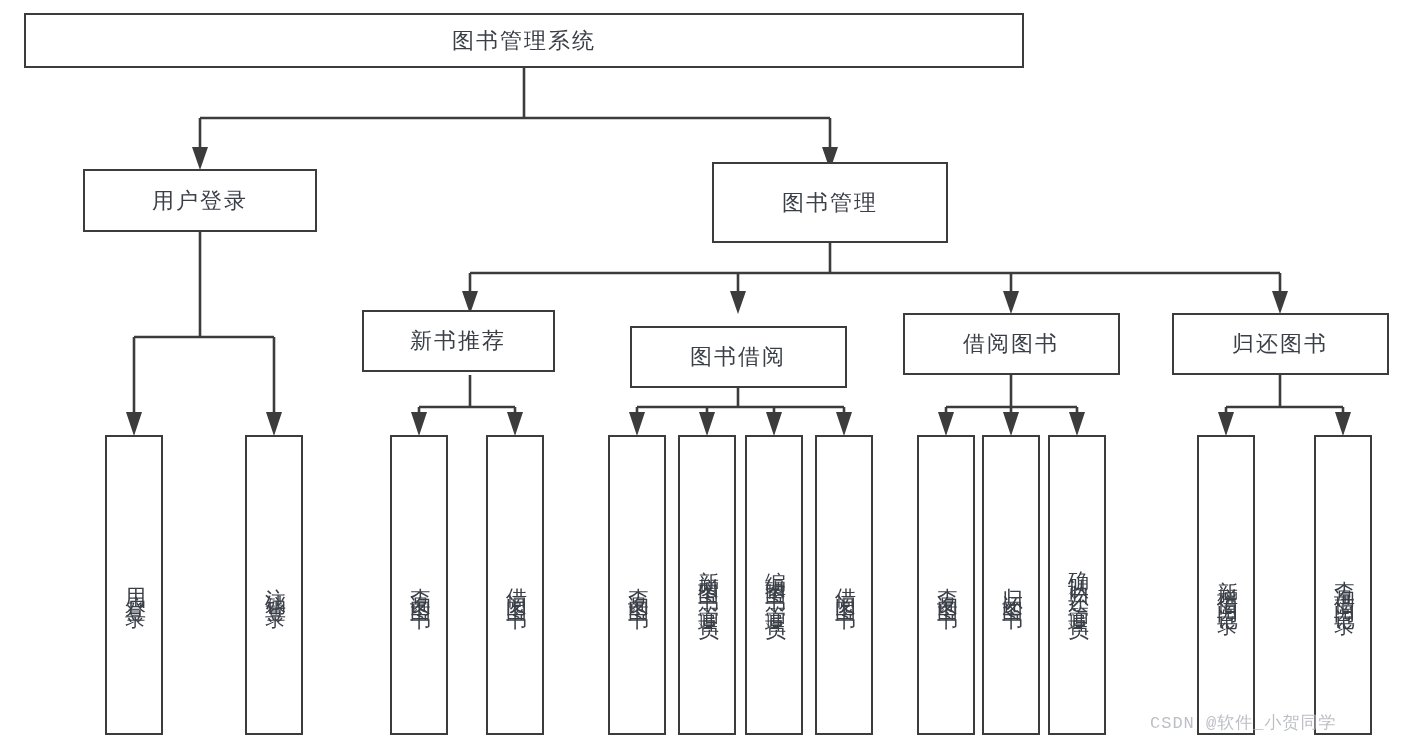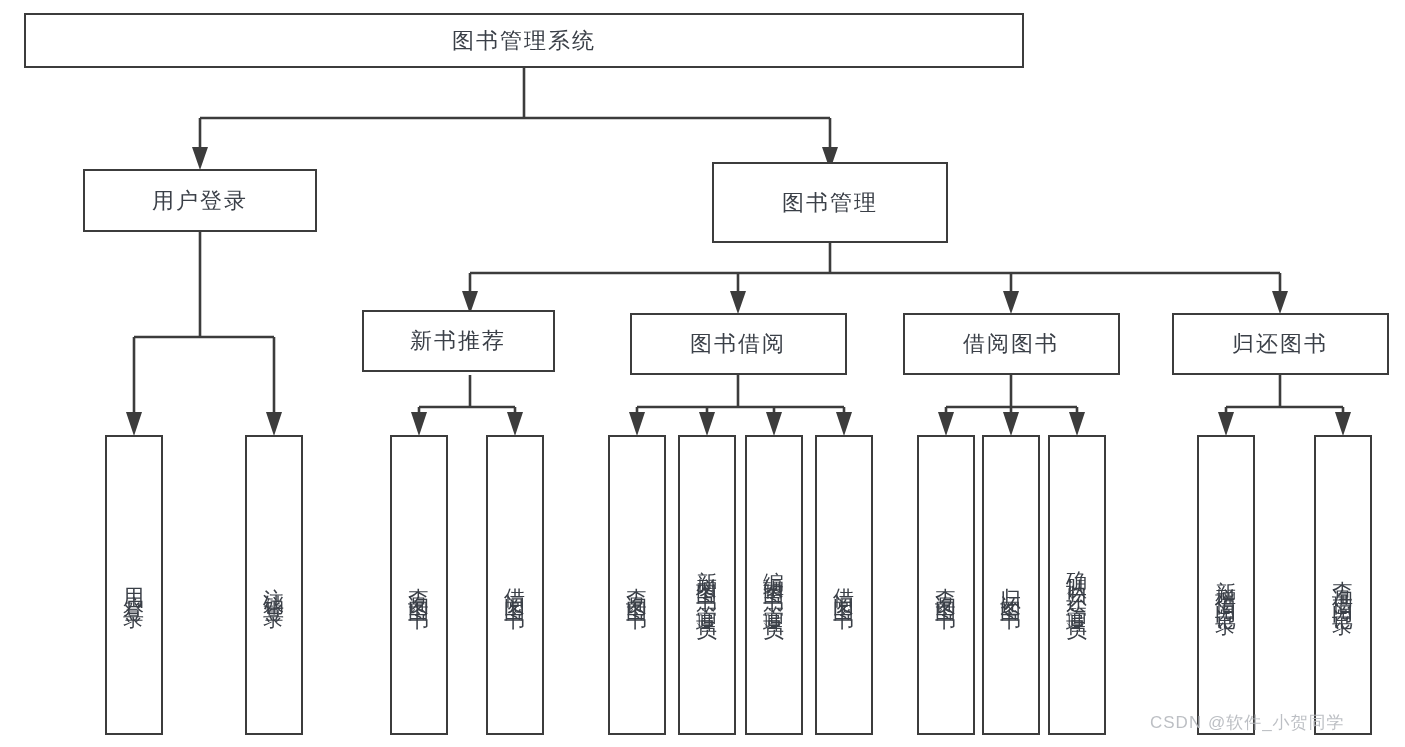--- a/index.html
+++ b/index.html
@@ -1,20 +1,20 @@
 <!DOCTYPE html>
 <html><head>
 <meta charset="utf-8">
 <style>
   html,body{margin:0;padding:0;background:#ffffff;}
   .stage{
     position:relative;
     width:1405px;height:747px;
     background:#ffffff;
-    font-family:Liberation Sans, sans-serif;
+    font-family:Liberation Mono, monospace;
     overflow:hidden;
   }
   .wires{position:absolute;left:0;top:0;width:1405px;height:747px;}
   .box{
     position:absolute;
     box-sizing:border-box;
     background:#ffffff;
     border:2.5px solid #3c3c3c;
     display:flex;align-items:center;justify-content:center;
     color:#3a3f47;
@@ -125,21 +125,21 @@
   <div class="box h-box" style="left:83px;top:169px;width:234px;height:63px">
     <span>用户登录</span>
   </div>
   <div class="box h-box" style="left:712px;top:162px;width:236px;height:81px">
     <span>图书管理</span>
   </div>
 
   <div class="box h-box" style="left:361.5px;top:310px;width:193px;height:62px">
     <span>新书推荐</span>
   </div>
-  <div class="box h-box" style="left:629.5px;top:313px;width:217px;height:62px">
+  <div class="box h-box" style="left:629.5px;top:326px;width:217px;height:62px">
     <span>图书借阅</span>
   </div>
   <div class="box h-box" style="left:902.5px;top:313px;width:217px;height:62px">
     <span>借阅图书</span>
   </div>
   <div class="box h-box" style="left:1171.5px;top:313px;width:217px;height:62px">
     <span>归还图书</span>
   </div>
 
   <div class="box v-box" style="left:105px;top:435px;width:58px;height:300px">

